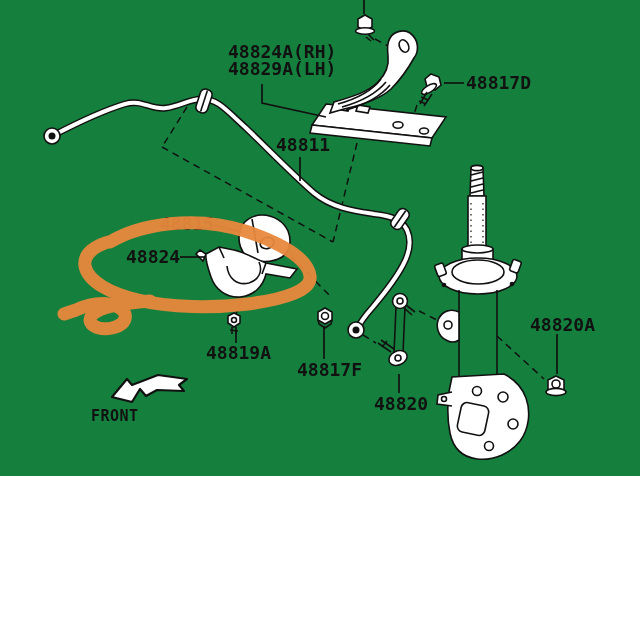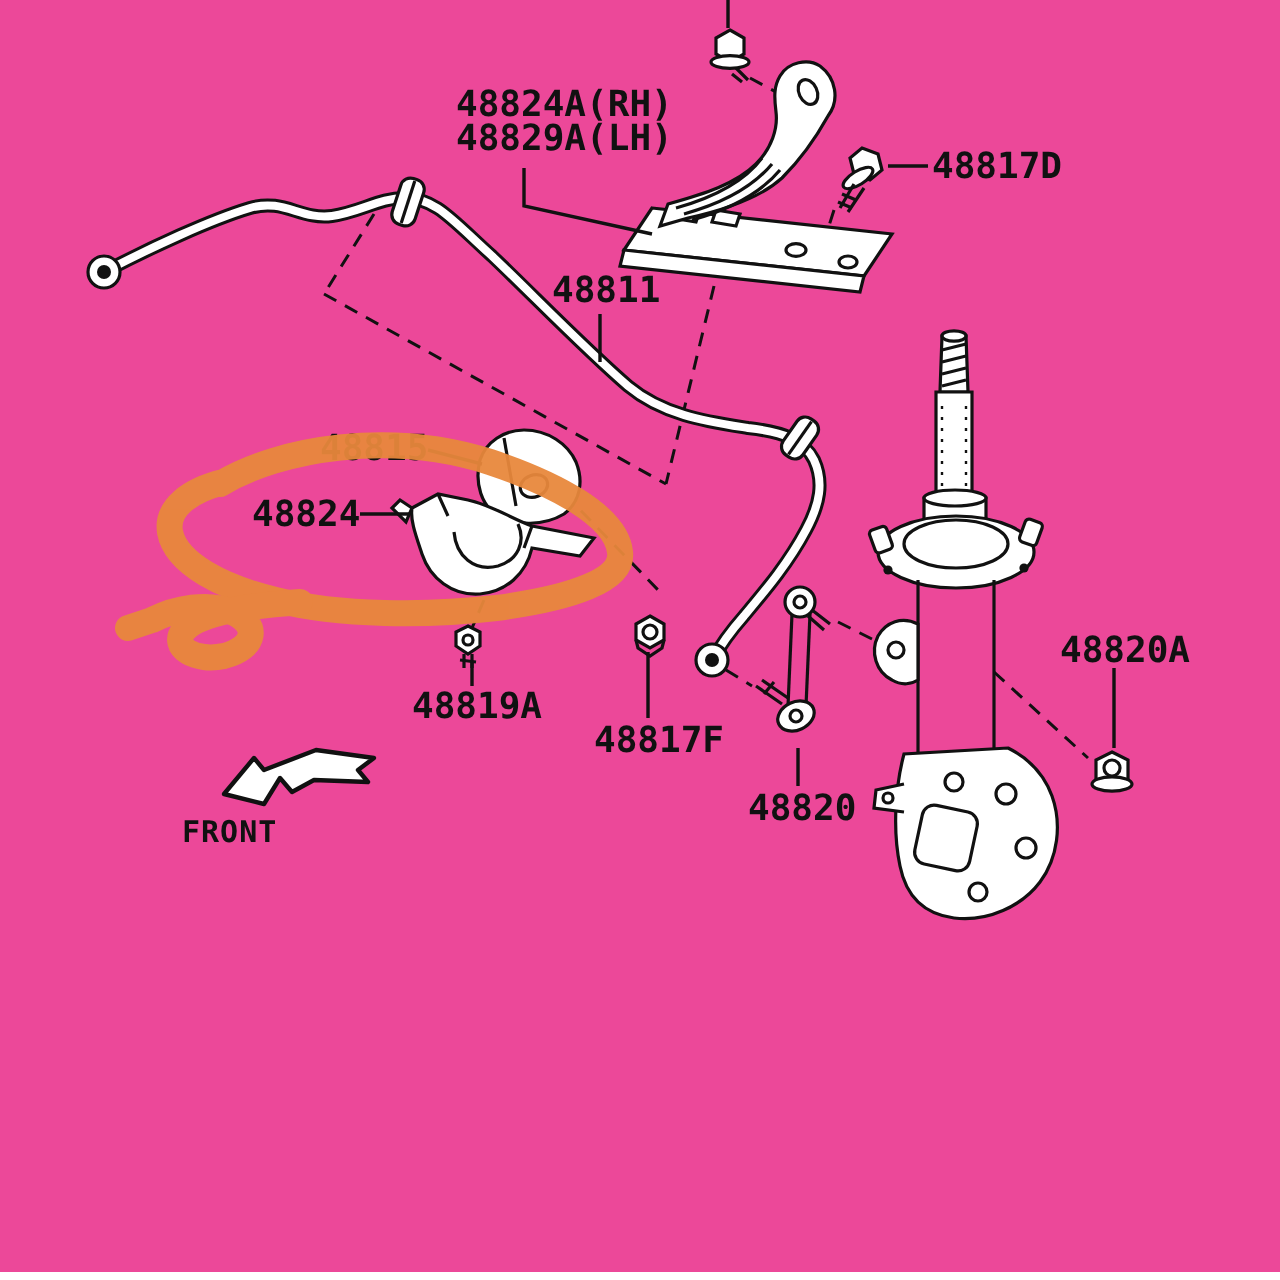--- a/index.html
+++ b/index.html
@@ -1,19 +1,19 @@
 <!DOCTYPE html>
 <html><head>
 <meta charset="utf-8">
 <style>
   html,body{margin:0;padding:0;background:#ffffff;}
   .canvas{
     position:relative;
-    width:640px;height:636px;
-    background:#ec4899;
+    width:640px;height:476px;
+    background:#15803d;
     font-family:"DejaVu Sans Mono", monospace;
     overflow:hidden;
   }
   svg{position:absolute;left:0;top:0;}
   .part-label{
     font-family:"DejaVu Sans Mono", monospace;
     font-weight:bold;
     font-size:18px;
     fill:#111111;
   }

